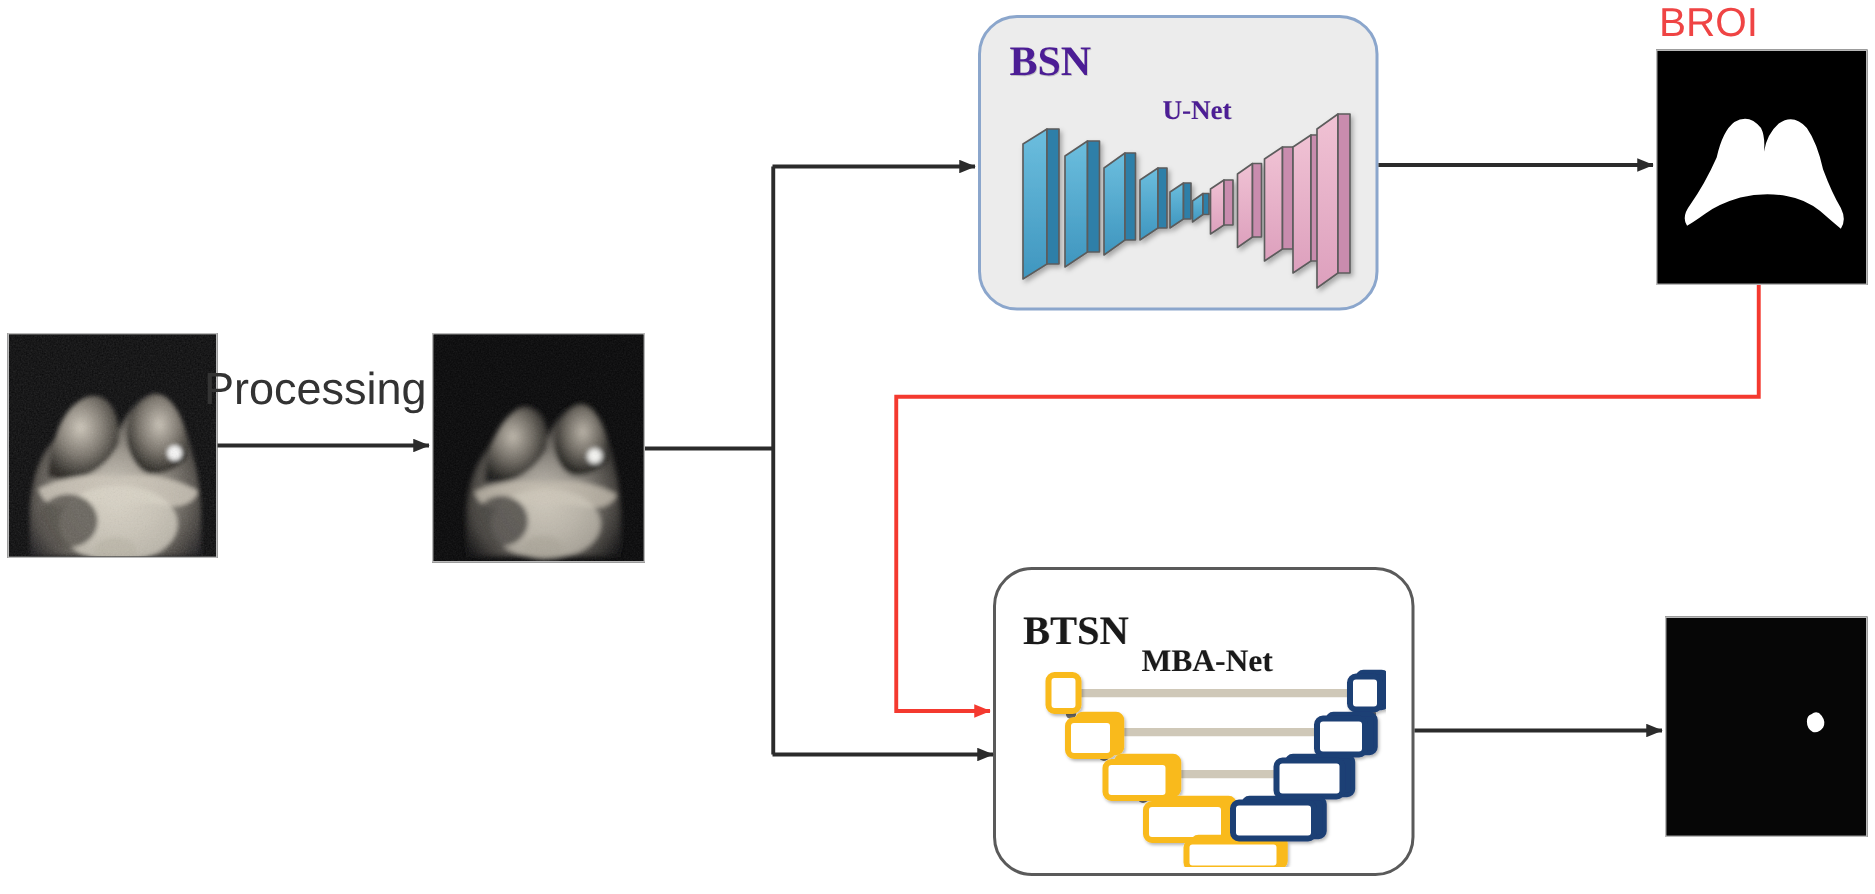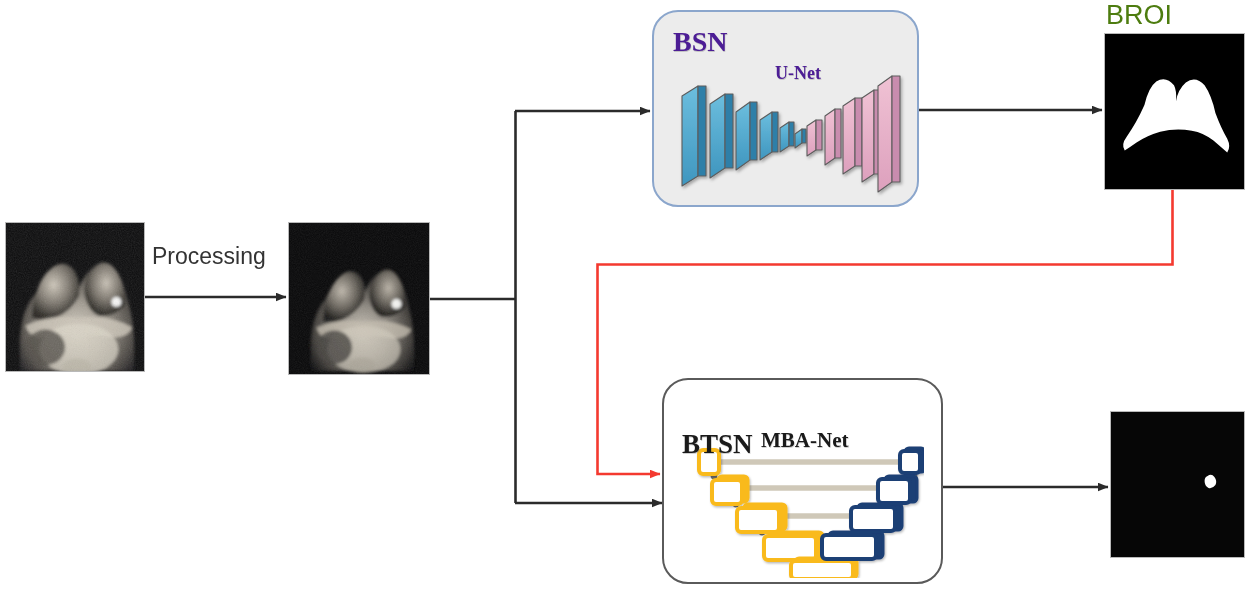--- a/index.html
+++ b/index.html
@@ -18,31 +18,31 @@
   .abs{position:absolute;}
 
   
   .lbl{
     position:absolute;
     white-space:nowrap;
     color:#2b2b2b;
     user-select:none;
   }
   .lbl-processing{
-    left:152px; top:243px;
-    font-size:23px;
+    left:136px; top:243px;
+    font-size:30px;
     font-family:"Liberation Sans", sans-serif;
     color:#333333;
     letter-spacing:0px;
   }
   .lbl-broi{
     left:1139px; top:0px;
     font-size:27px;
     font-family:"Liberation Sans", sans-serif;
-    color:#4d7c0f;
+    color:#ef4444;
     transform:translateX(-50%);
     text-align:center;
   }
   .lbl-bsn{
     left:673px; top:26px;
     font-size:28px;
     font-family:"Liberation Serif", serif;
     font-weight:bold;
     color:#4c1d95;
     text-shadow:0.5px 0.5px 0 rgba(120,120,120,.35);
@@ -55,21 +55,20 @@
     color:#4c1d95;
     text-shadow:0.5px 0.5px 0 rgba(120,120,120,.35);
   }
   .lbl-btsn{
     left:682px; top:405px;
     font-size:27px;
     font-family:"Liberation Serif", serif;
     font-weight:bold;
     color:#1a1a1a;
     text-shadow:0.5px 0.5px 0 rgba(120,120,120,.35);
-    margin-top:24px;
   }
   .lbl-mbanet{
     left:761px; top:428px;
     font-size:21px;
     font-family:Liberation Serif, serif;
     font-weight:bold;
     color:#1a1a1a;
     text-shadow:0.5px 0.5px 0 rgba(120,120,120,.35);
   }
 

